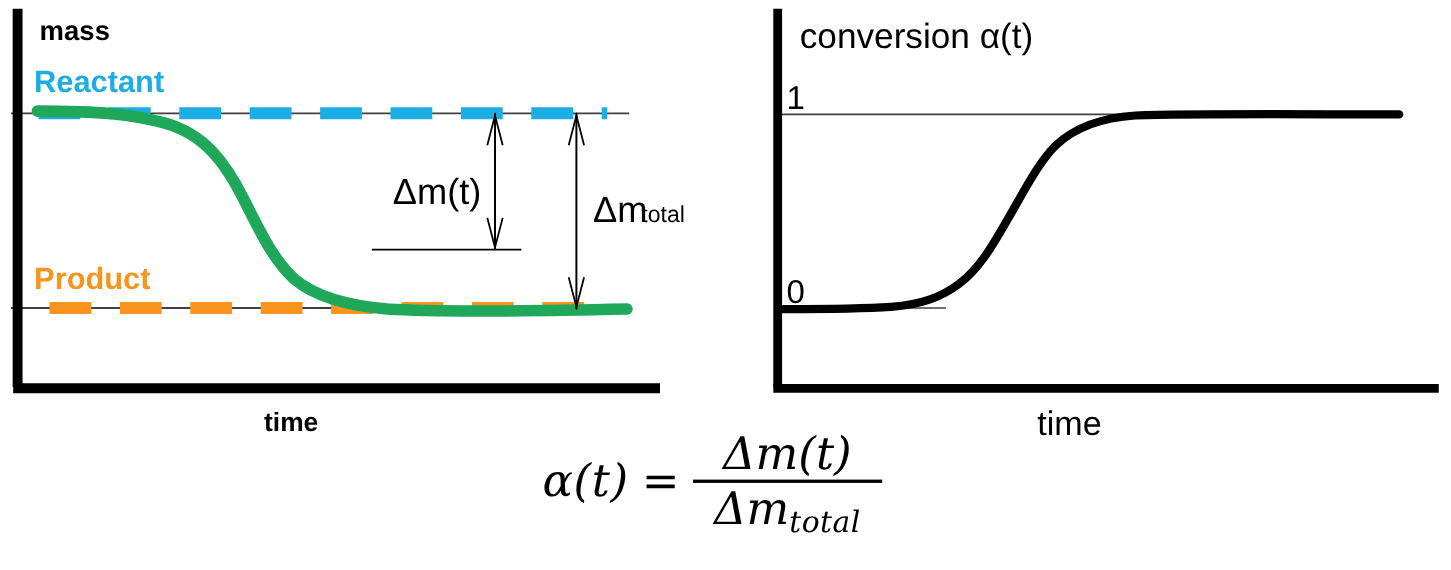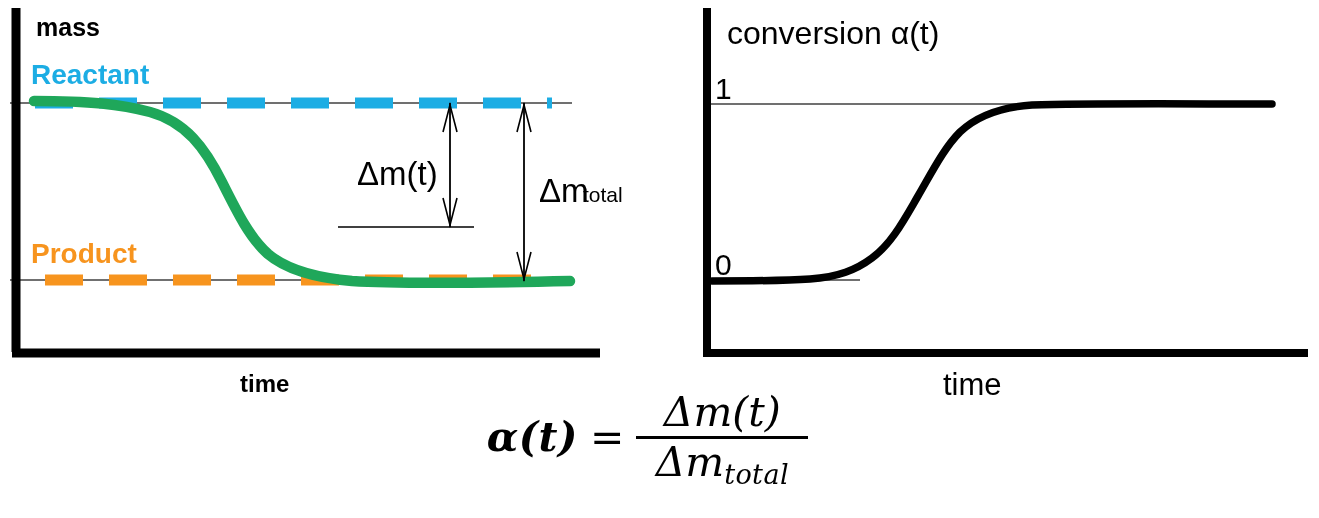--- a/index.html
+++ b/index.html
@@ -63,21 +63,20 @@
     font-style: italic;
     color: #000000;
     font-size: 41px;
     line-height: 1;
     transform: translateX(-12px);
   }
   .eq-lhs {
     white-space: pre;
     padding-right: 10px;
     letter-spacing: 0.5px;
-    font-weight: bold;
   }
   .eq-eq {
     padding: 0 12px 0 2px;
     font-style: normal;
   }
   .eq-frac {
     display: inline-flex;
     flex-direction: column;
     align-items: center;
     justify-content: center;

